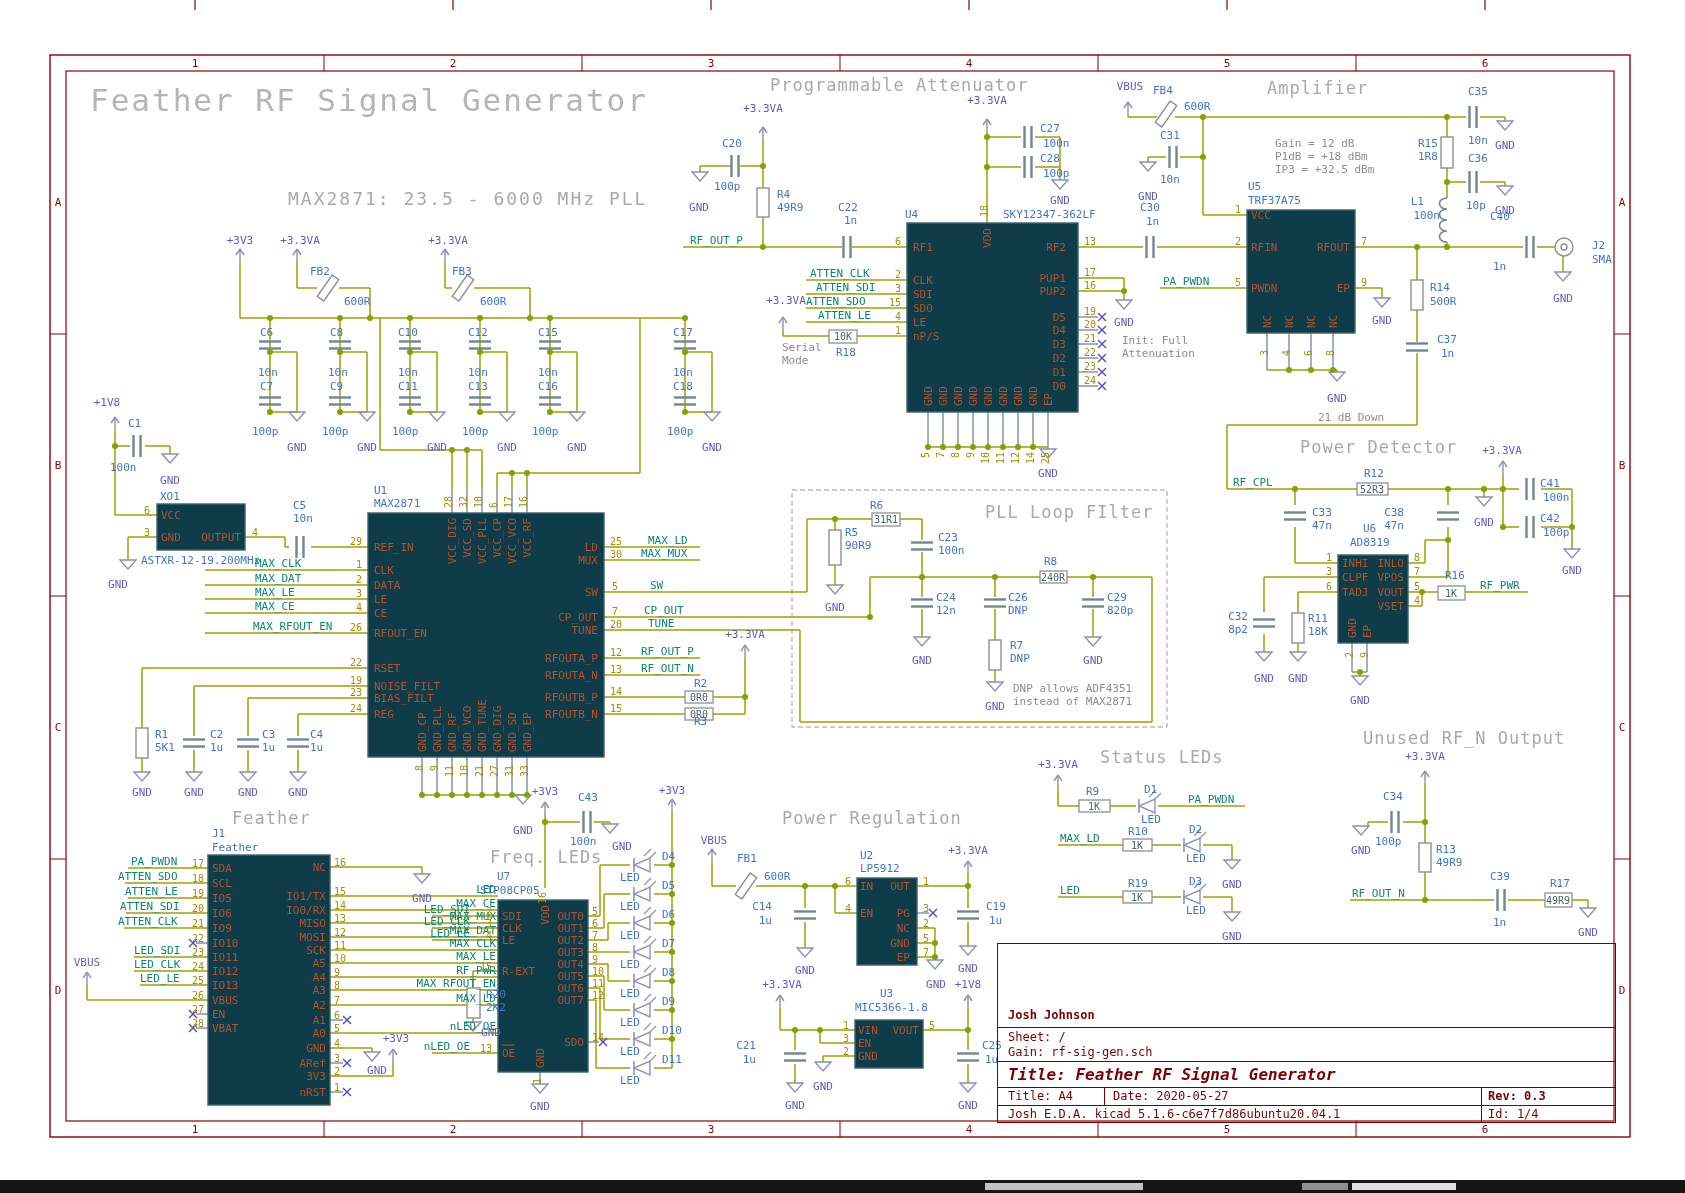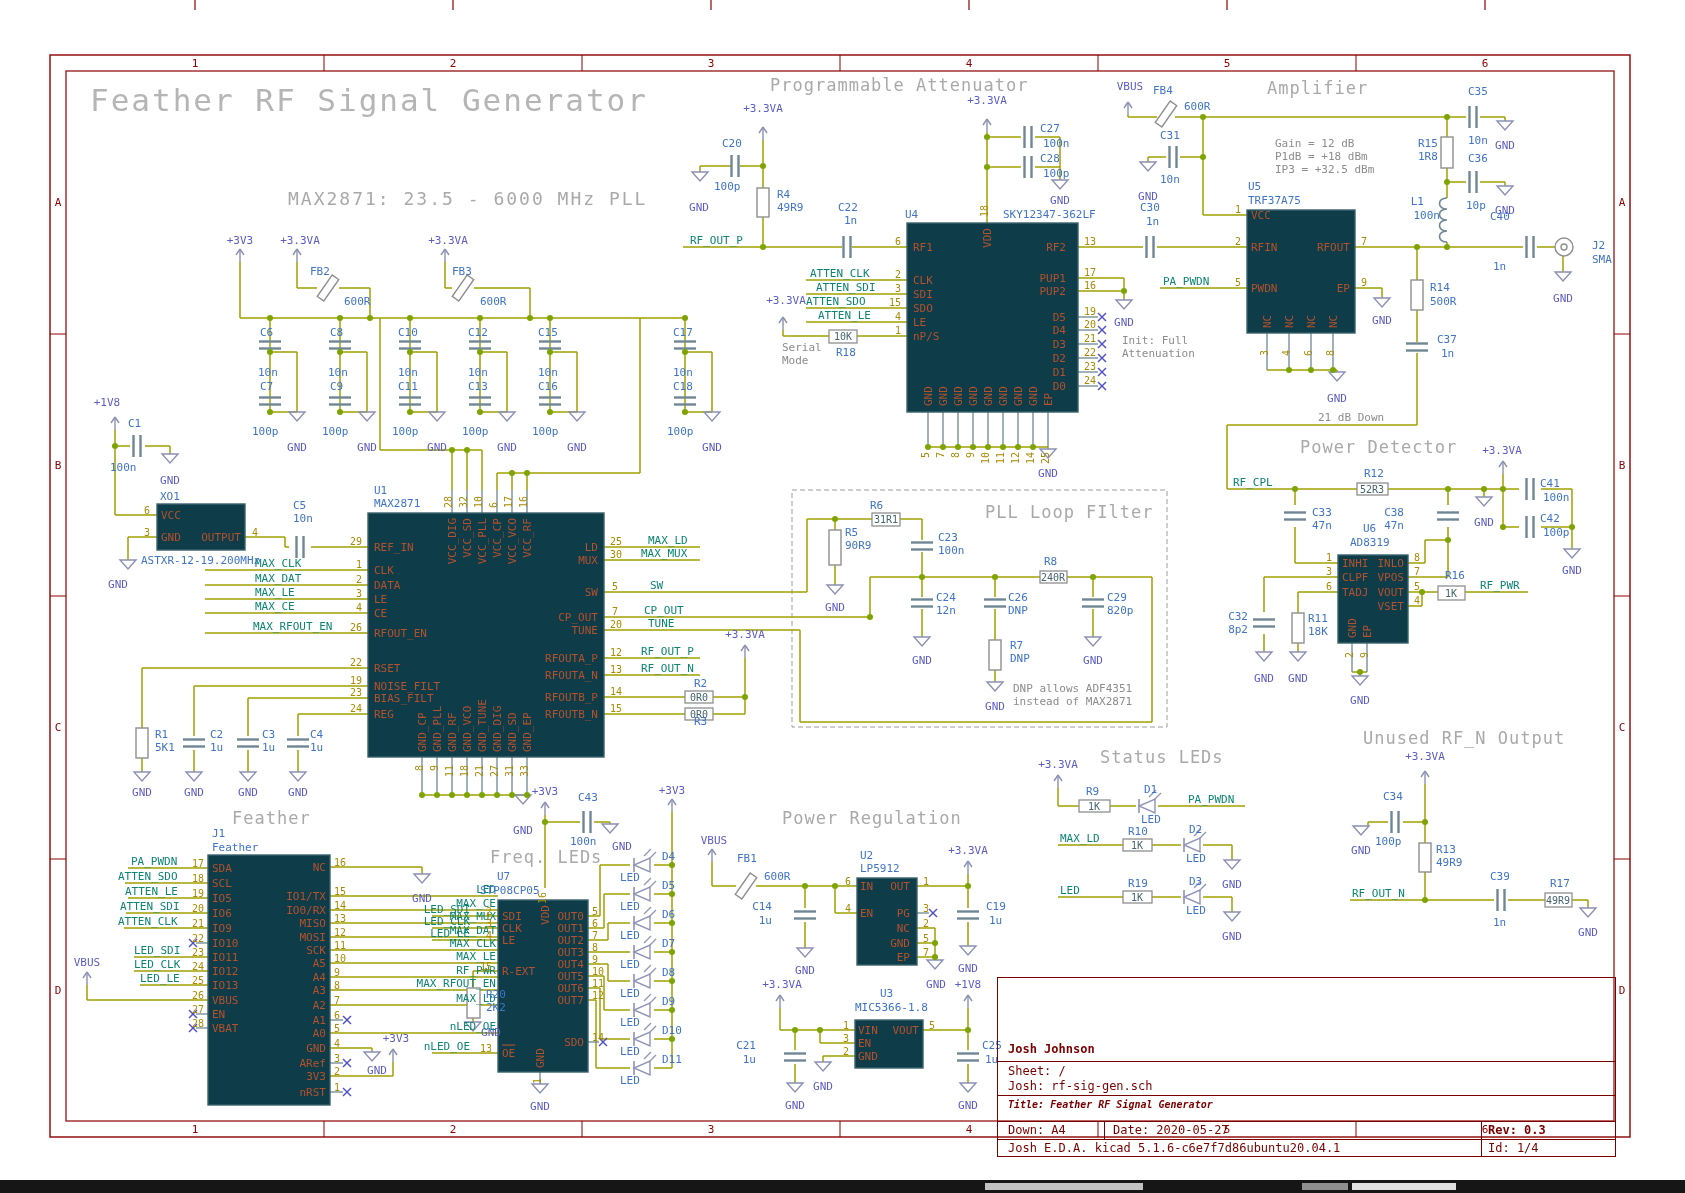--- a/index.html
+++ b/index.html
@@ -15,21 +15,21 @@
   .t-pino{font:11px "DejaVu Sans Mono",monospace;fill:#b5512b;text-decoration:overline}
   .t-num{font:10px "DejaVu Sans Mono",monospace;fill:#a98a00}
   .t-cmt{font:11px "DejaVu Sans Mono",monospace;fill:#8c8c8c}
   .t-bx{font:10px "DejaVu Sans Mono",monospace;fill:#44656e}
   .t-fr{font:11px "DejaVu Sans Mono",monospace;fill:#8b0000}
   .tb{position:absolute;border:1.5px solid #7a0000;background:transparent;color:#7a0000;font-family:"DejaVu Sans Mono",monospace}
   .tb .row{position:absolute;left:0;right:0;border-top:1px solid #7a0000}
   .tb .vdiv{position:absolute;border-left:1px solid #7a0000}
   .tb .txt{position:absolute;font-size:12px;white-space:nowrap}
   .tb .bold{font-weight:bold}
-  .tb .title-line{font-size:10px;font-weight:bold;font-style:italic}
+  .tb .title-line{font-size:16px;font-weight:bold;font-style:italic}
 </style>
 </head>
 <body>
 
 <div class="stage">
   <svg id="sch" width="1685" height="1193" viewBox="0 0 1685 1193" xmlns="http://www.w3.org/2000/svg">
       <rect x="50" y="55" width="1580" height="1082" fill="none" stroke="#8b0000" stroke-width="1.4"></rect>
       <rect x="66" y="71" width="1548" height="1050" fill="none" stroke="#8b0000" stroke-width="1.2"></rect>
       <line x1="324" y1="55" x2="324" y2="71" stroke="#8b0000" stroke-width="1"></line>
       <line x1="324" y1="1121" x2="324" y2="1137" stroke="#8b0000" stroke-width="1"></line>
@@ -1393,30 +1393,30 @@
       <text x="1094" y="806" class="t-bx" text-anchor="middle">1K</text>
       <text x="1137" y="845" class="t-bx" text-anchor="middle">1K</text>
       <text x="1137" y="897" class="t-bx" text-anchor="middle">1K</text>
       <text x="1558" y="900" class="t-bx" text-anchor="middle">49R9</text>
       <rect x="0" y="1180" width="1685" height="13" fill="#161616"></rect>
       <rect x="985" y="1183" width="158" height="7" fill="#c2c2c2"></rect>
       <rect x="1302" y="1183" width="46" height="7" fill="#8f8f8f"></rect>
       <rect x="1352" y="1183" width="104" height="7" fill="#e0e0e0"></rect>
     </svg>
 
-  <div class="tb" style="left:997px;top:977px;width:617px;height:178px">
+  <div class="tb" style="left:997px;top:943px;width:617px;height:178px">
     <div class="row" style="top:83px"></div>
     <div class="row" style="top:117px"></div>
     <div class="row" style="top:143px"></div>
     <div class="row" style="top:161px"></div>
     <div class="vdiv" style="left:106px;top:143px;height:18px"></div>
     <div class="vdiv" style="left:483px;top:143px;height:35px"></div>
     <div class="txt bold" style="left:10px;top:64px">Josh Johnson</div>
     <div class="txt" style="left:10px;top:86px">Sheet: /</div>
-    <div class="txt" style="left:10px;top:101px">Josh: rf-sig-gen.sch</div>
+    <div class="txt" style="left:10px;top:101px">Gain: rf-sig-gen.sch</div>
     <div class="txt title-line" style="left:10px;top:121px">Title: Feather RF Signal Generator</div>
-    <div class="txt" style="left:10px;top:145px">Down: A4</div>
+    <div class="txt" style="left:10px;top:145px">Title: A4</div>
     <div class="txt" style="left:115px;top:145px">Date: 2020-05-27</div>
     <div class="txt bold" style="left:490px;top:145px">Rev: 0.3</div>
     <div class="txt" style="left:10px;top:163px">Josh E.D.A.  kicad 5.1.6-c6e7f7d86ubuntu20.04.1</div>
     <div class="txt" style="left:490px;top:163px">Id: 1/4</div>
   </div>
 </div>
 
 </body></html>

